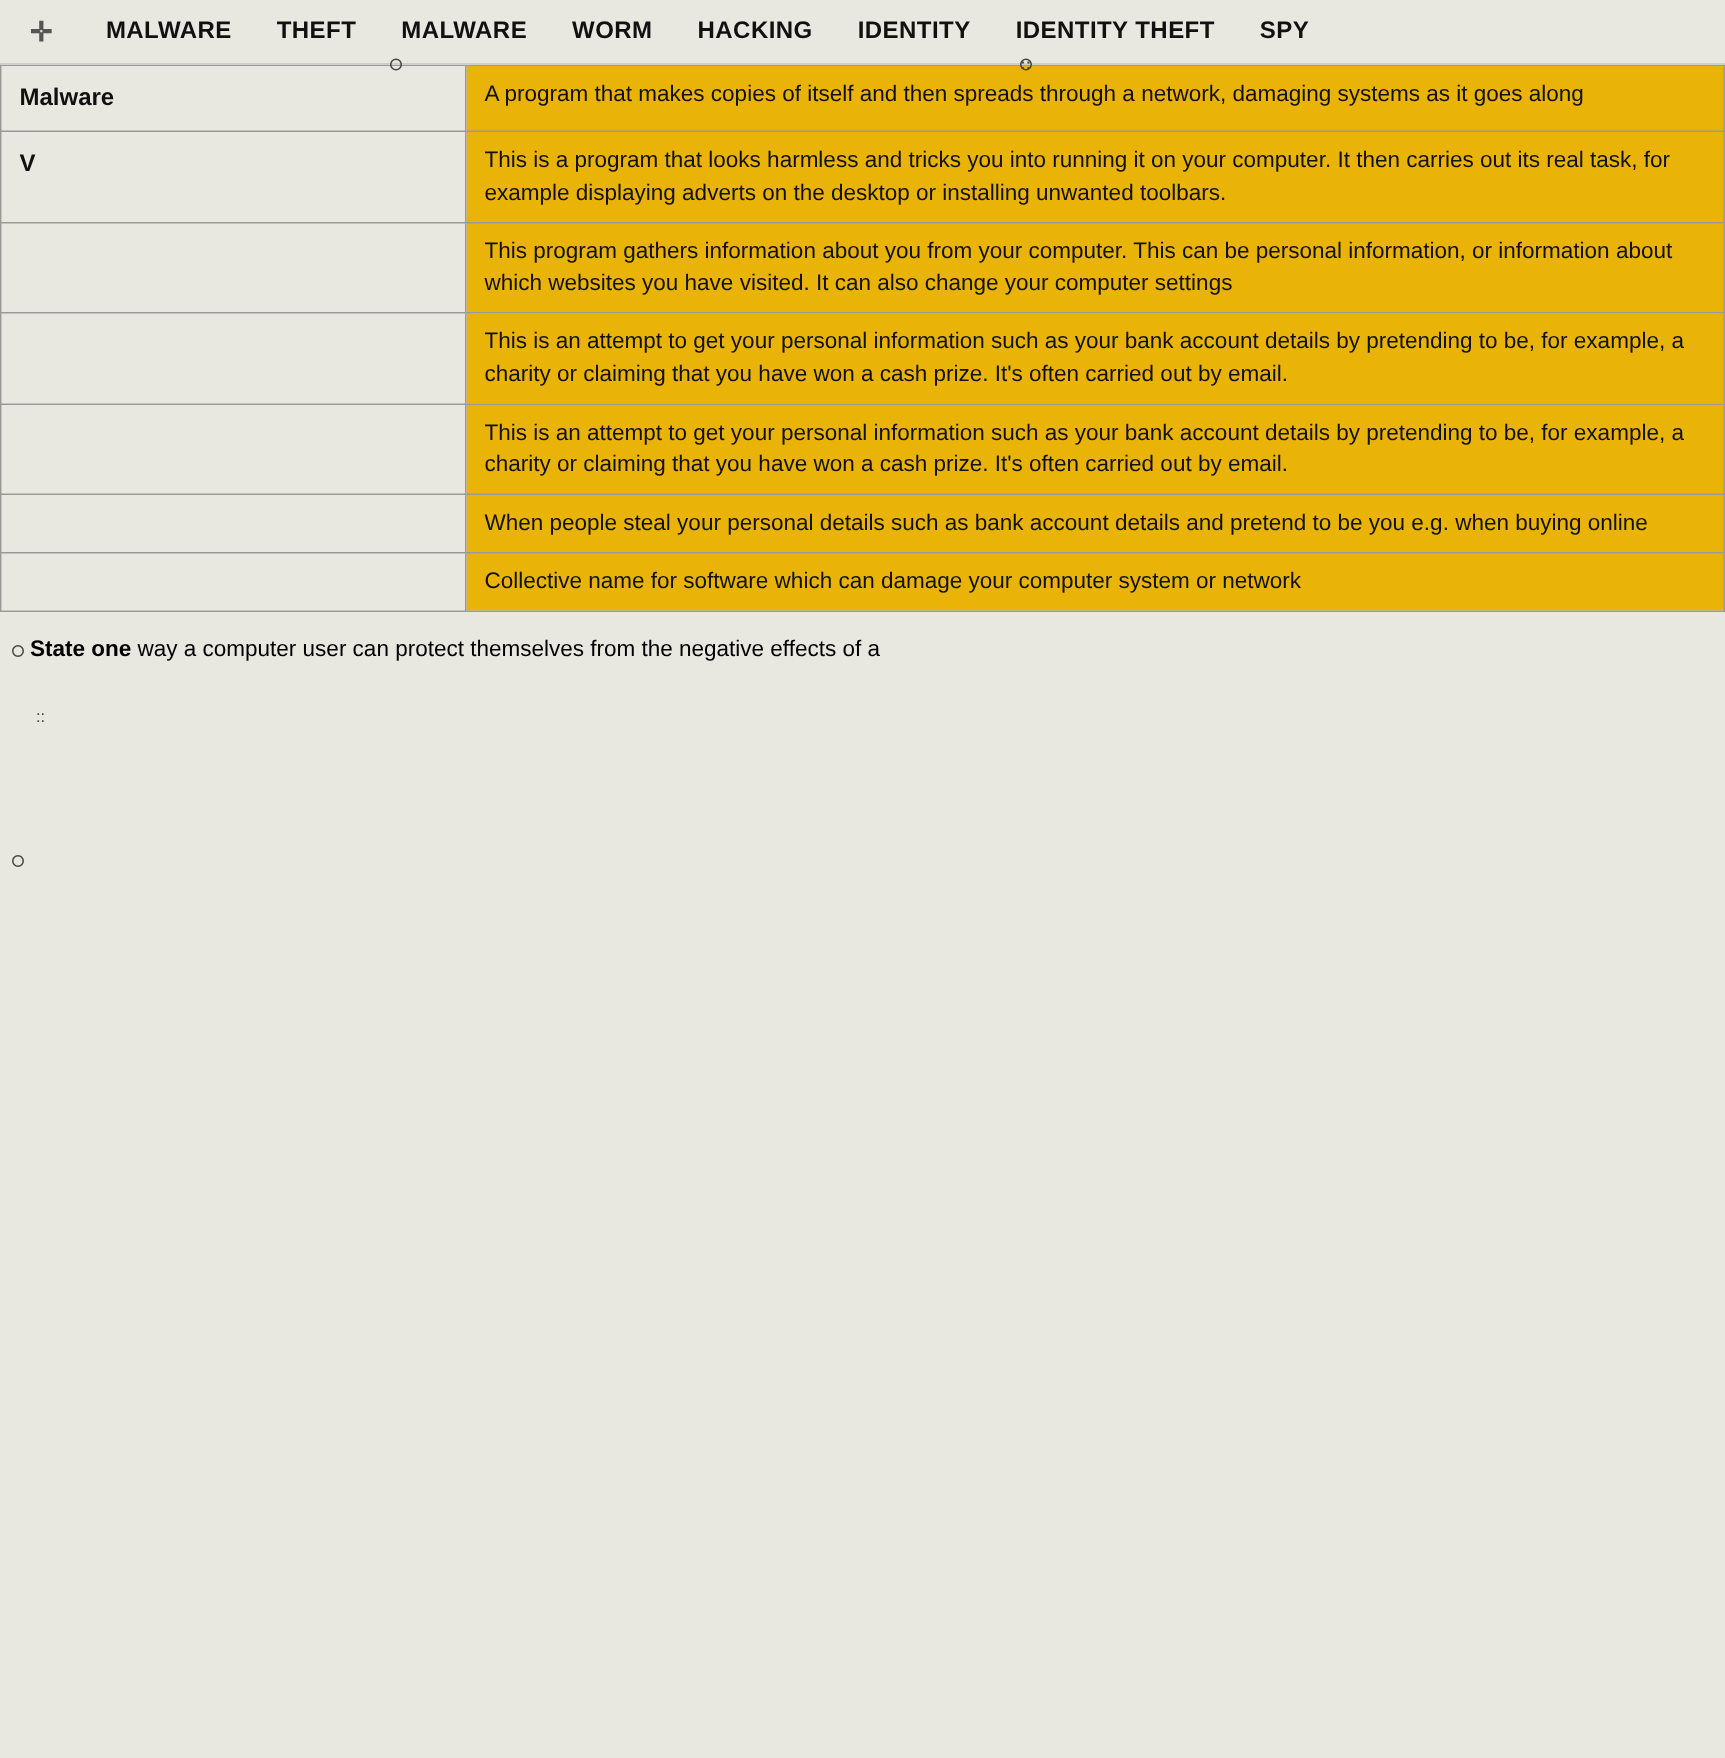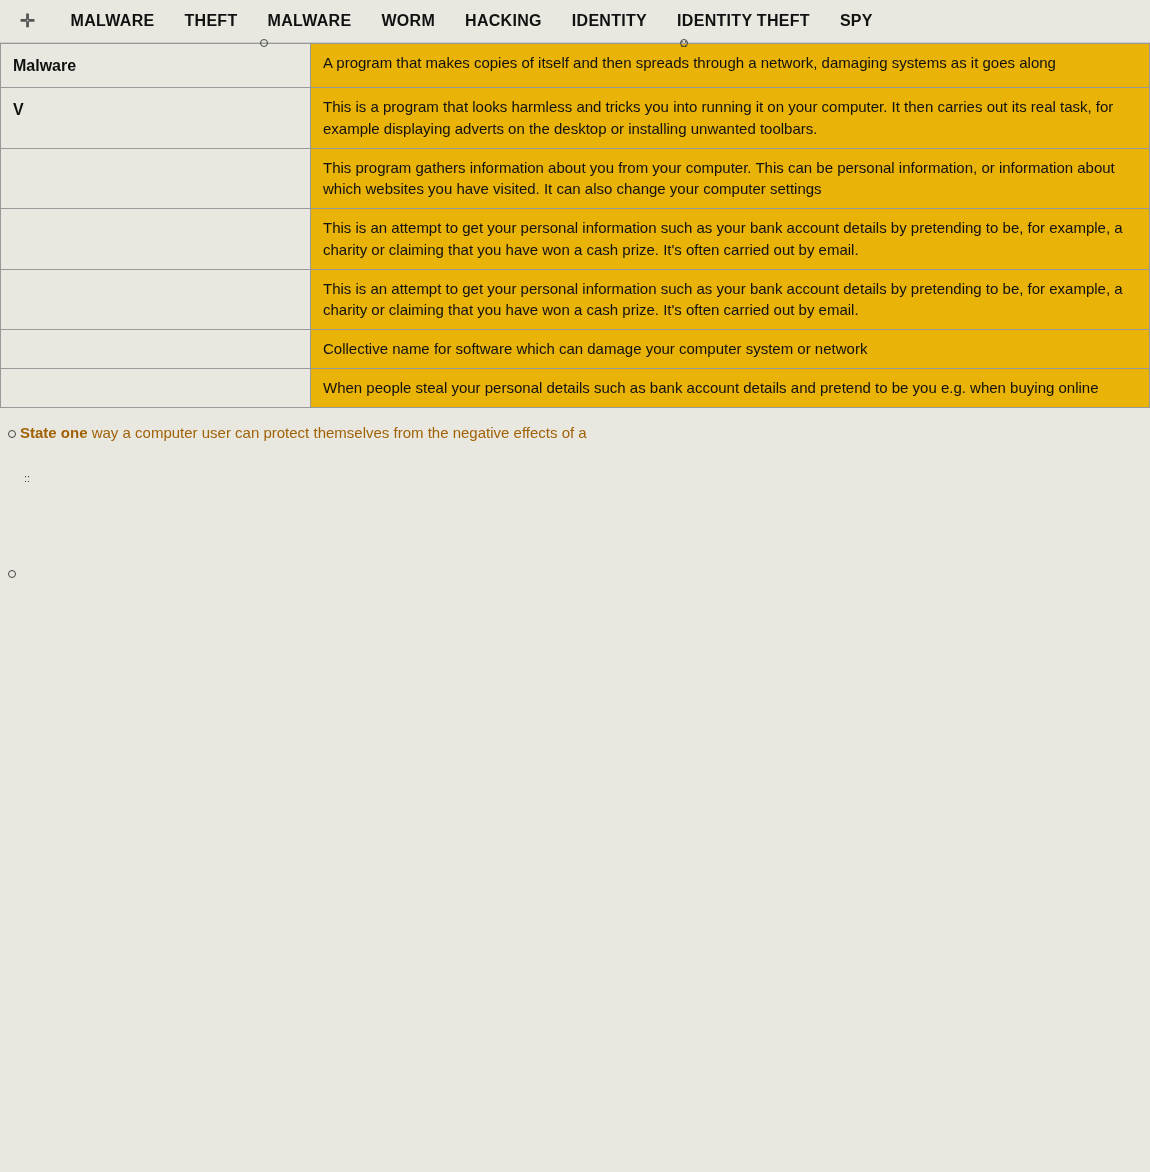--- a/index.html
+++ b/index.html
@@ -73,21 +73,21 @@
       padding: 10px 12px;
     }
 
     td.def-cell {
       background-color: #eab308;
     }
 
     .bottom-text {
       padding: 16px 20px 8px 20px;
       font-size: 15px;
-      color: #a16207;
+      color: #000000;
       font-weight: normal;
     }
 
     .bottom-text strong {
       font-weight: bold;
     }
 
     .page-wrapper {
       position: relative;
     }
@@ -149,26 +149,26 @@
         </tr>
 
         <tr>
           <td class="term-cell"></td>
           <td class="def-cell">This is an attempt to get your personal information such as your bank account details by pretending to be, for example, a charity or claiming that you have won a cash prize. It's often carried out by email.</td>
         </tr>
 
 
         <tr>
           <td class="term-cell"></td>
-          <td class="def-cell">Collective name for software which can damage your computer system or network</td>
+          <td class="def-cell">When people steal your personal details such as bank account details and pretend to be you e.g. when buying online</td>
         </tr>
 
         <tr>
           <td class="term-cell"></td>
-          <td class="def-cell">When people steal your personal details such as bank account details and pretend to be you e.g. when buying online</td>
+          <td class="def-cell">Collective name for software which can damage your computer system or network</td>
         </tr>
       </tbody>
     </table>
   </div>
 
   <div class="bottom-text">
     <span>
       <strong>State one</strong>
       <span> way a computer user can protect themselves from the negative effects of a</span>
     </span>

